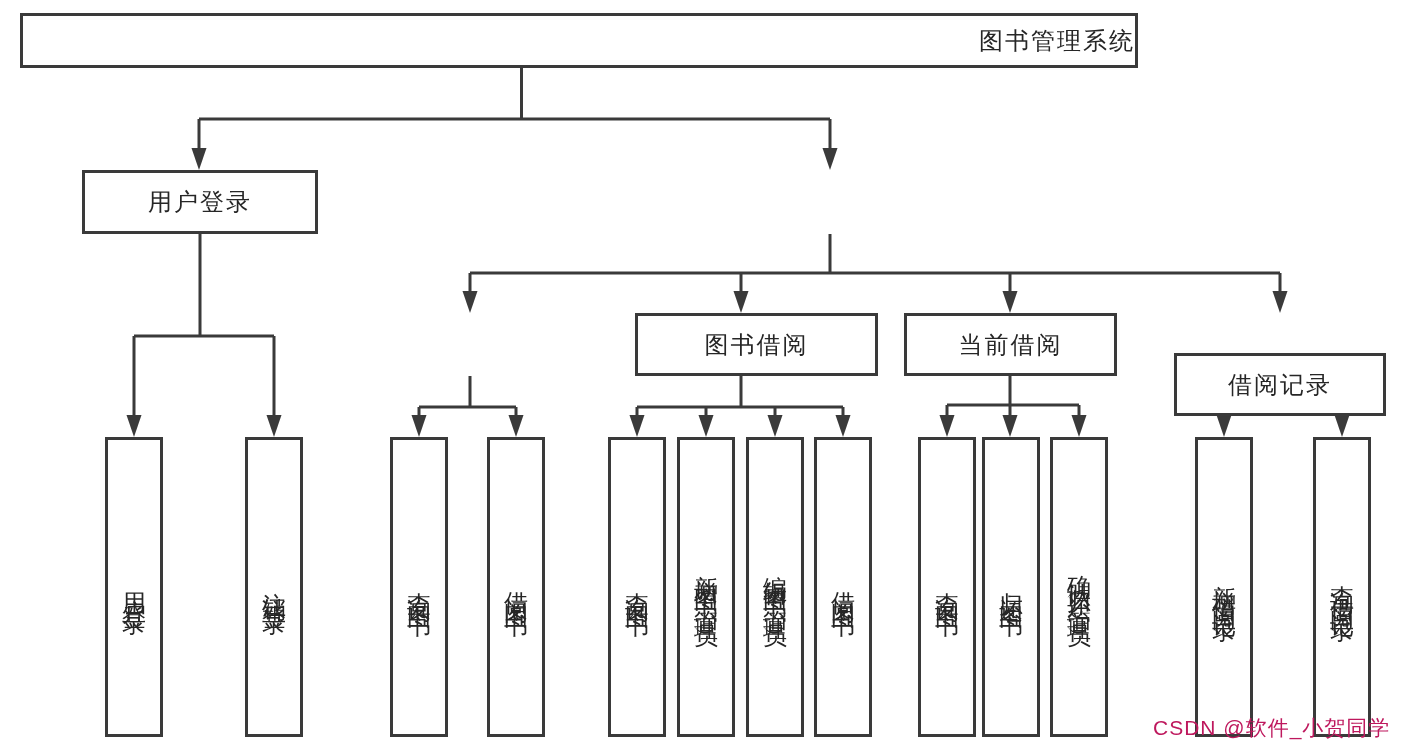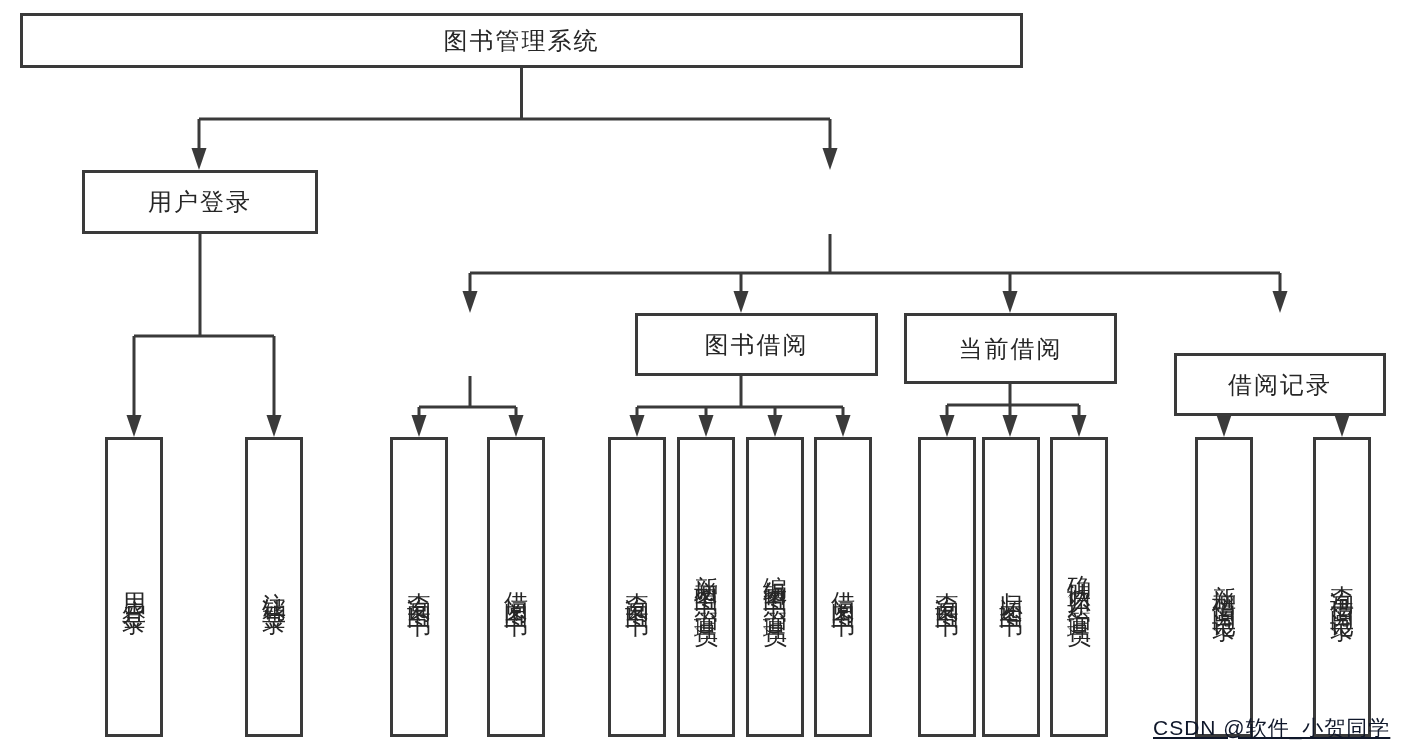--- a/index.html
+++ b/index.html
@@ -36,25 +36,24 @@
     font-size: 24px;
     letter-spacing: 7px;
     line-height: 1;
     white-space: nowrap;
   }
   #watermark {
     position: absolute;
     left: 1153px;
     top: 714px;
     font-size: 21px;
-    color: #0f172a;
+    color: #be185d;
     letter-spacing: 1px;
     z-index: 3;
     white-space: nowrap;
-    text-decoration: underline;
   }
 </style>
 </head>
 <body>
 
 <div id="canvas">
 
   <svg id="connectors" width="1405" height="747" viewBox="0 0 1405 747">
 
     <g stroke="#3a3a3a" stroke-width="3" fill="none">
@@ -101,32 +100,32 @@
       <polygon points="767.5,415 782.5,415 775,437"></polygon>
       <polygon points="835.5,415 850.5,415 843,437"></polygon>
       <polygon points="939.5,415 954.5,415 947,437"></polygon>
       <polygon points="1002.5,415 1017.5,415 1010,437"></polygon>
       <polygon points="1071.5,415 1086.5,415 1079,437"></polygon>
       <polygon points="1216.5,415 1231.5,415 1224,437"></polygon>
       <polygon points="1334.5,415 1349.5,415 1342,437"></polygon>
     </g>
   </svg>
 
-  <div class="node" style="left:20px; top:13px; width:1003px; height:55px;">
+  <div class="node" style="left:20px; top:13px; width:1118px; height:55px;justify-content:flex-end;">
     <span>图书管理系统</span>
   </div>
 
   <div class="node" style="left:82px; top:170px; width:236px; height:64px;">
     <span>用户登录</span>
   </div>
 
   <div class="node" style="left:635px; top:313px; width:243px; height:63px;">
     <span>图书借阅</span>
   </div>
-  <div class="node" style="left:904px; top:313px; width:213px; height:71px;">
+  <div class="node" style="left:904px; top:313px; width:213px; height:63px;">
     <span>当前借阅</span>
   </div>
   <div class="node" style="left:1174px; top:313px; width:212px; height:63px;margin-top:40px;">
     <span>借阅记录</span>
   </div>
 
   <div class="node leaf" style="left:105px; top:437px; width:58px; height:300px;">
     <span>用户登录</span>
   </div>
   <div class="node leaf" style="left:245px; top:437px; width:58px; height:300px;">

